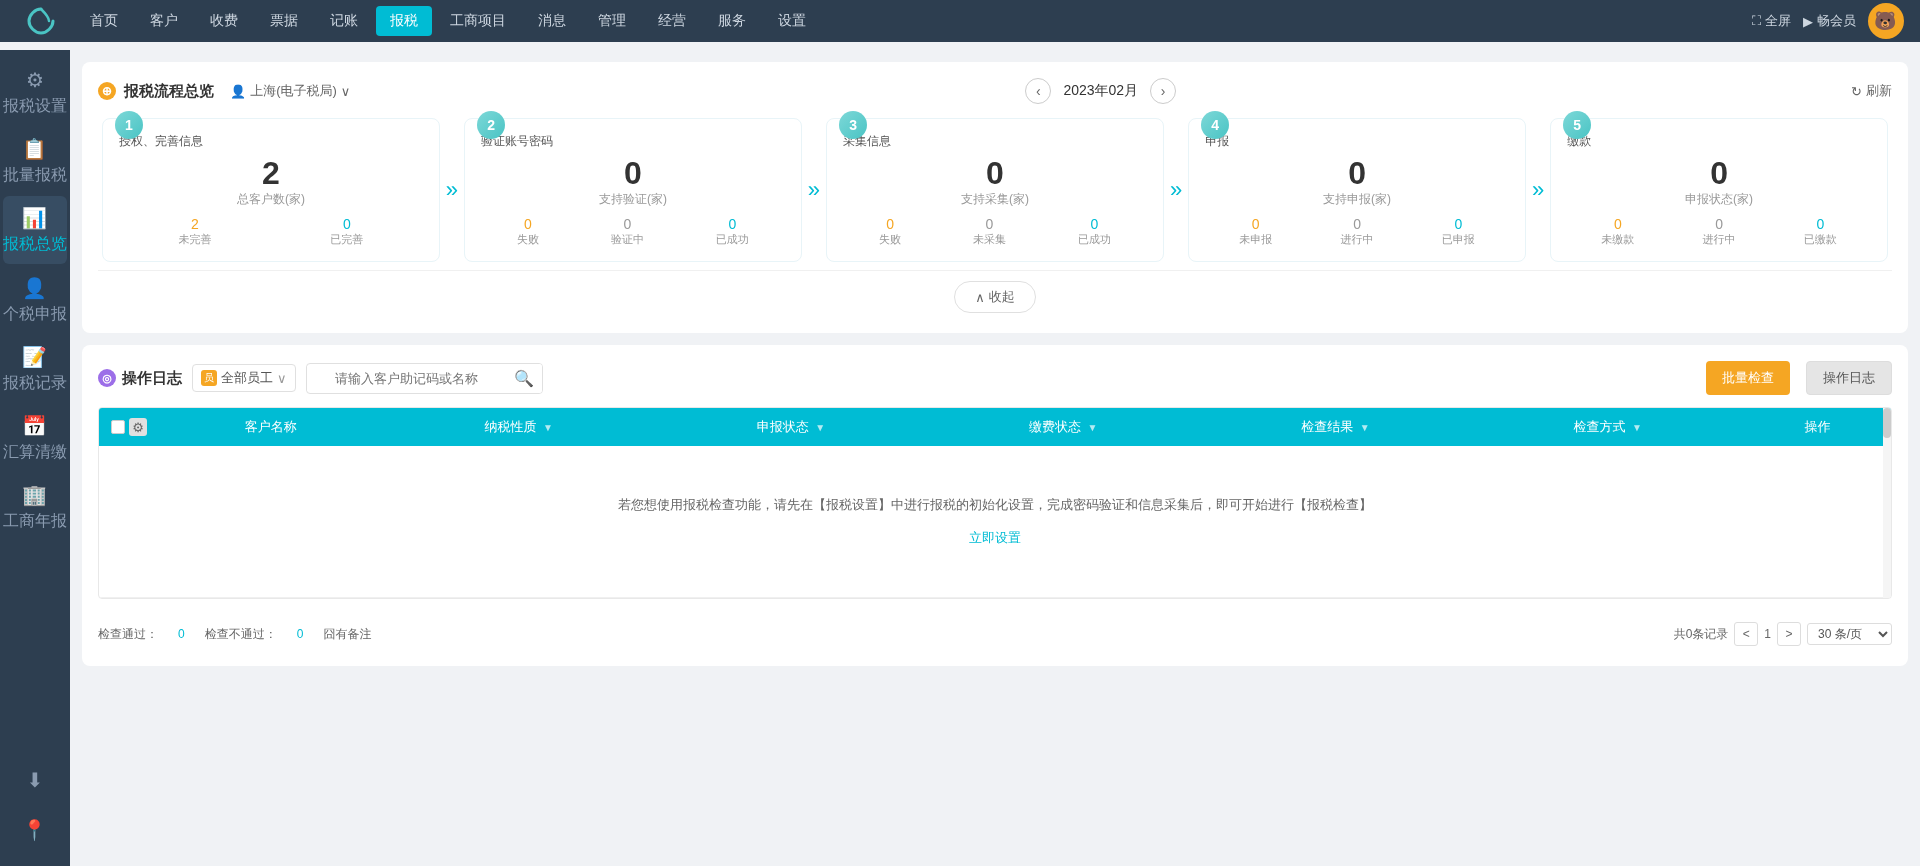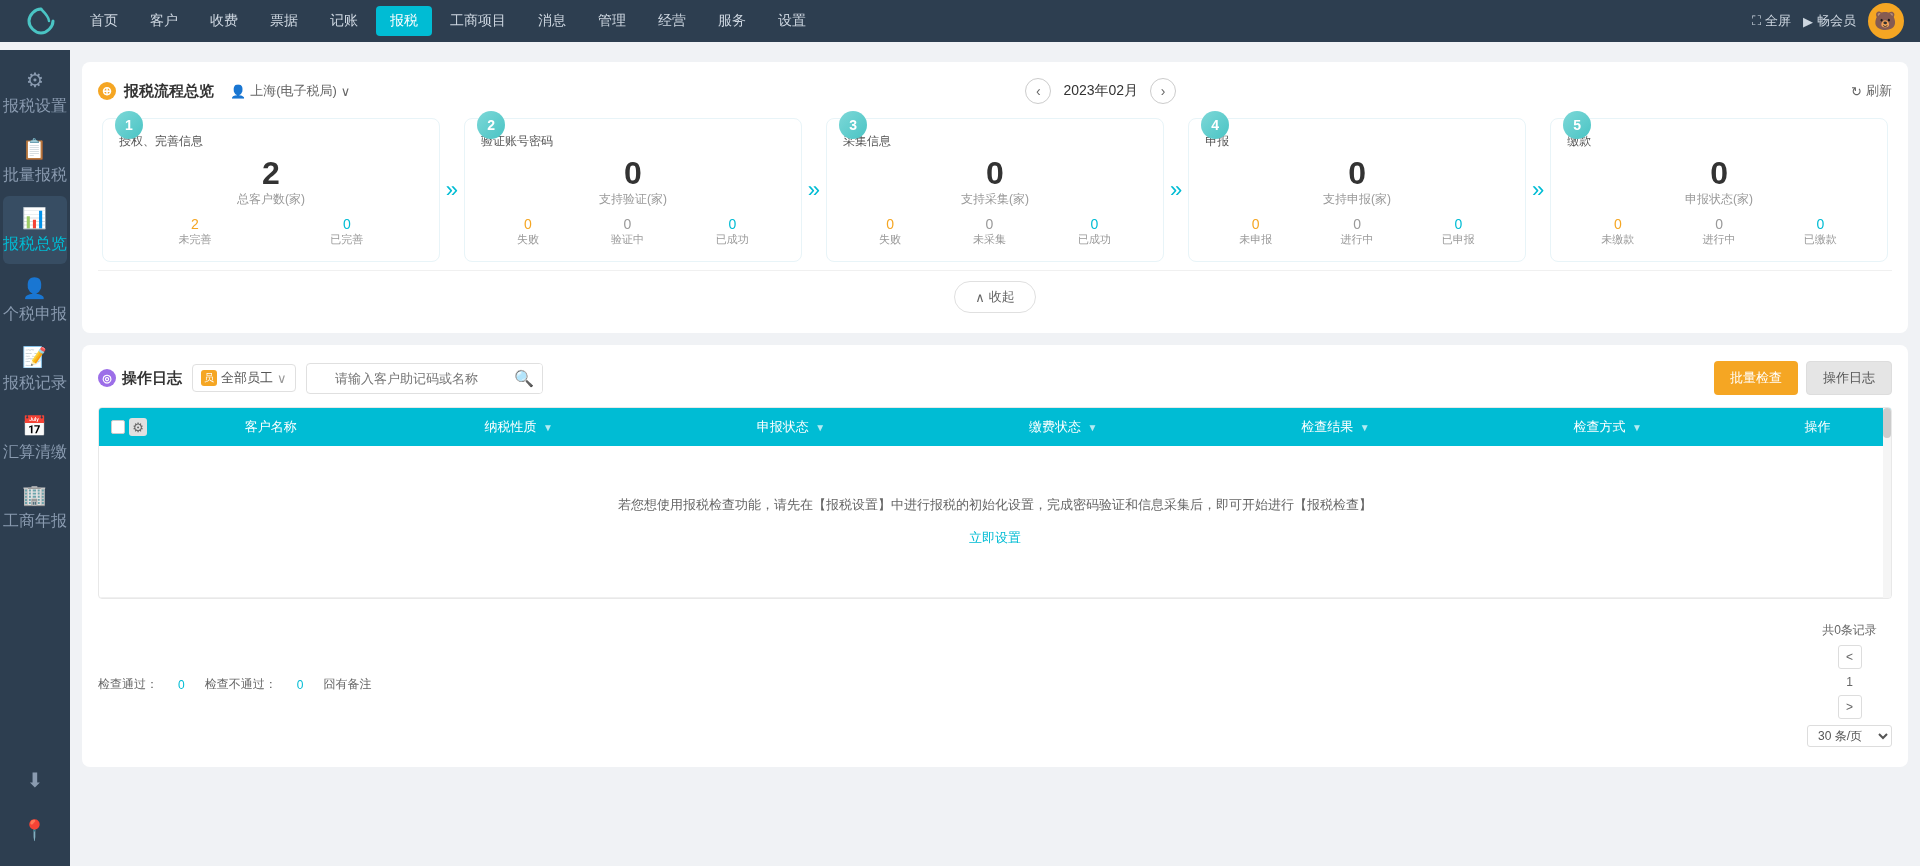--- a/index.html
+++ b/index.html
@@ -349,21 +349,21 @@
       background: #fff;
       border: none;
       padding: 5px 8px;
       cursor: pointer;
       color: #999;
       font-size: 16px;
     }
     .check-actions {
       margin-left: auto;
       display: flex;
-      gap: 8px;
+      gap: 16px;
     }
     .btn-orange {
       background: #f5a623;
       color: #fff;
       border: none;
       padding: 7px 16px;
       border-radius: 4px;
       cursor: pointer;
       font-size: 13px;
     }
@@ -463,21 +463,20 @@
       font-size: 12px;
       color: #666;
       gap: 20px;
     }
     .pagination {
       margin-left: auto;
       display: flex;
       align-items: center;
       gap: 6px;
       color: #666;
-      flex-direction: column;
     }
     .page-btn {
       width: 24px;
       height: 24px;
       border: 1px solid #ddd;
       border-radius: 3px;
       display: flex;
       align-items: center;
       justify-content: center;
       cursor: pointer;

